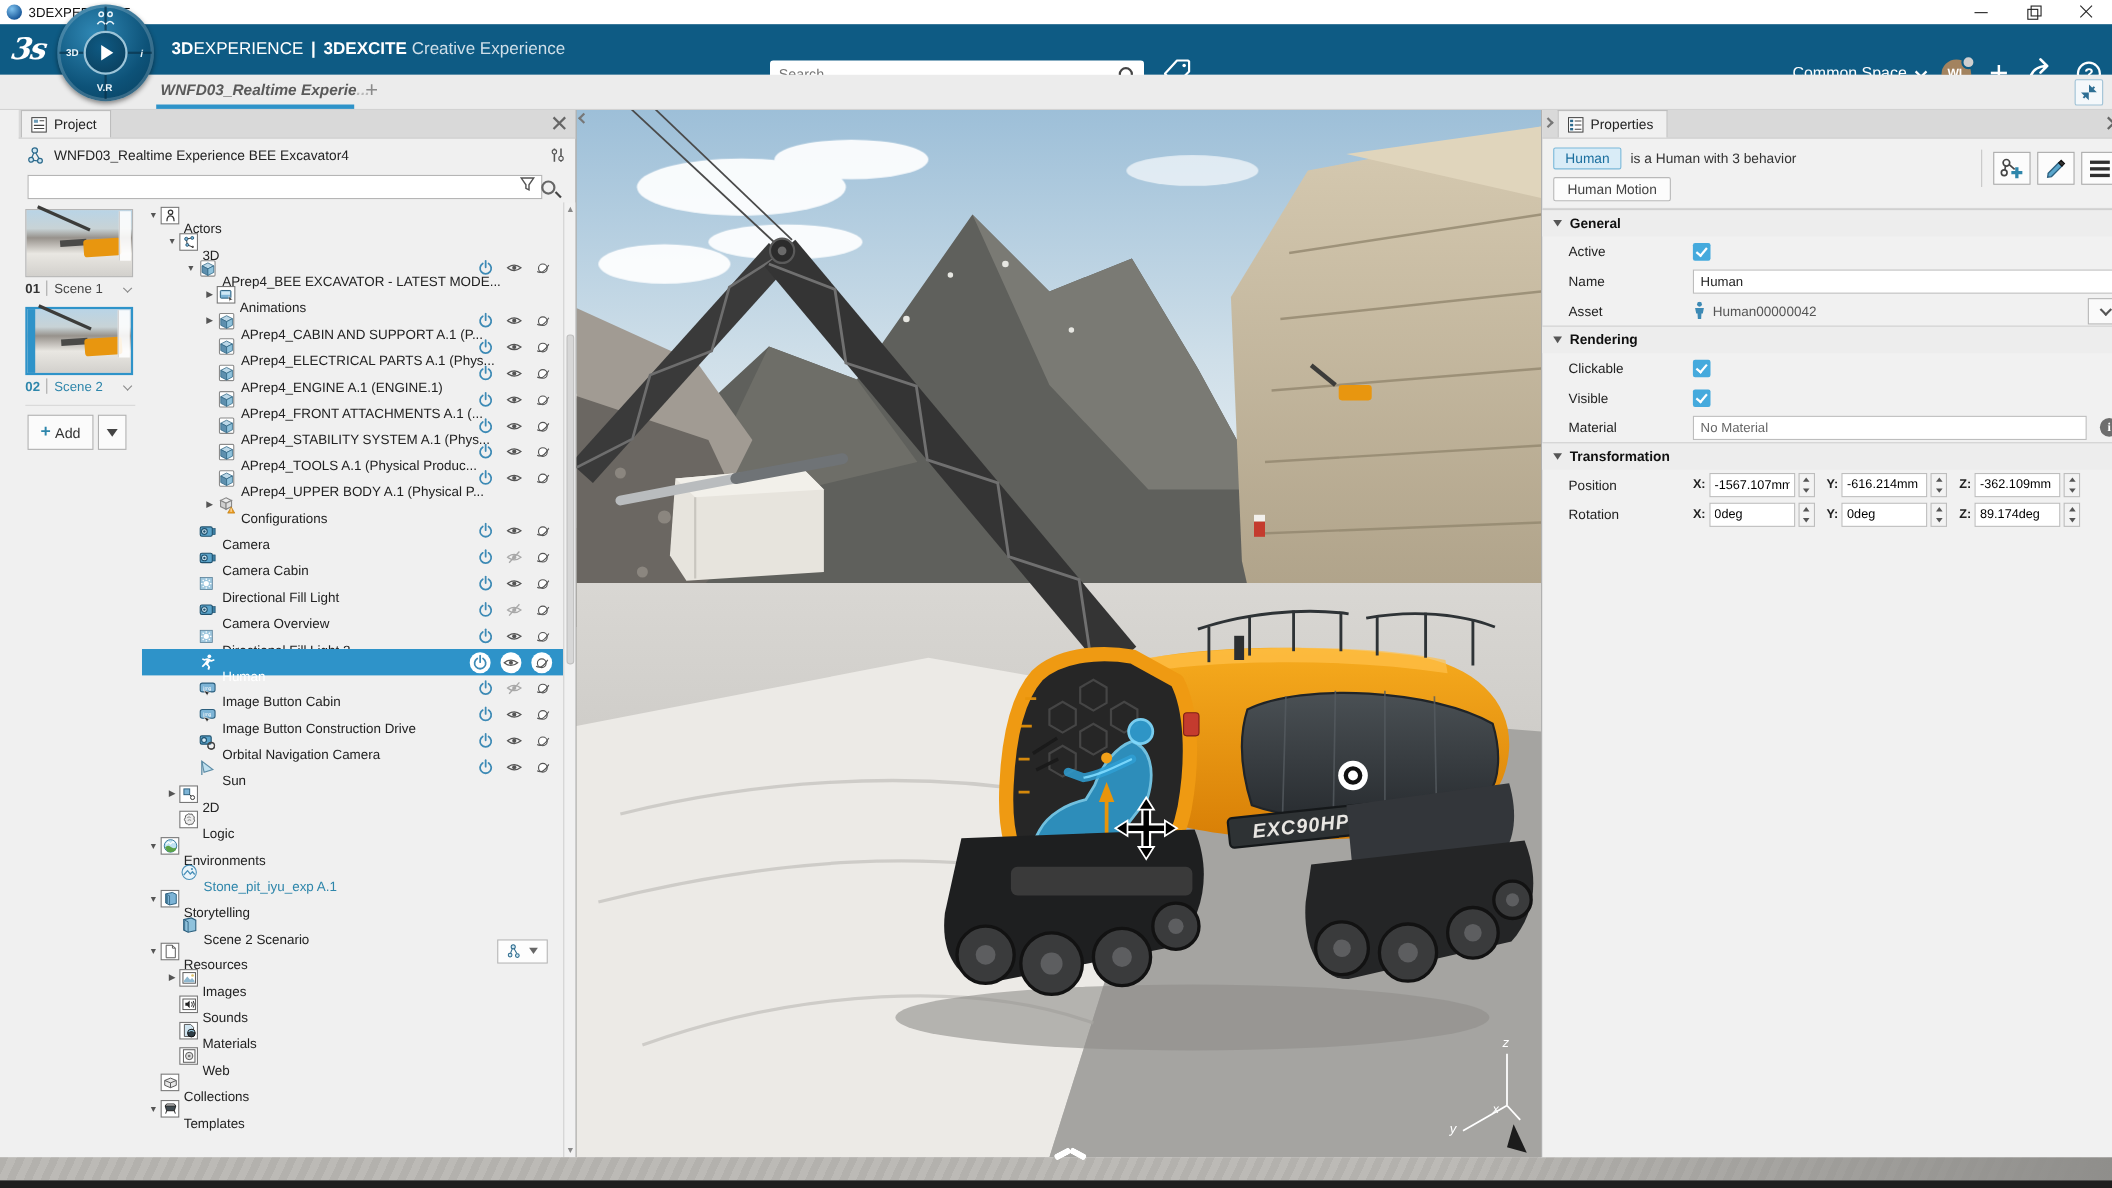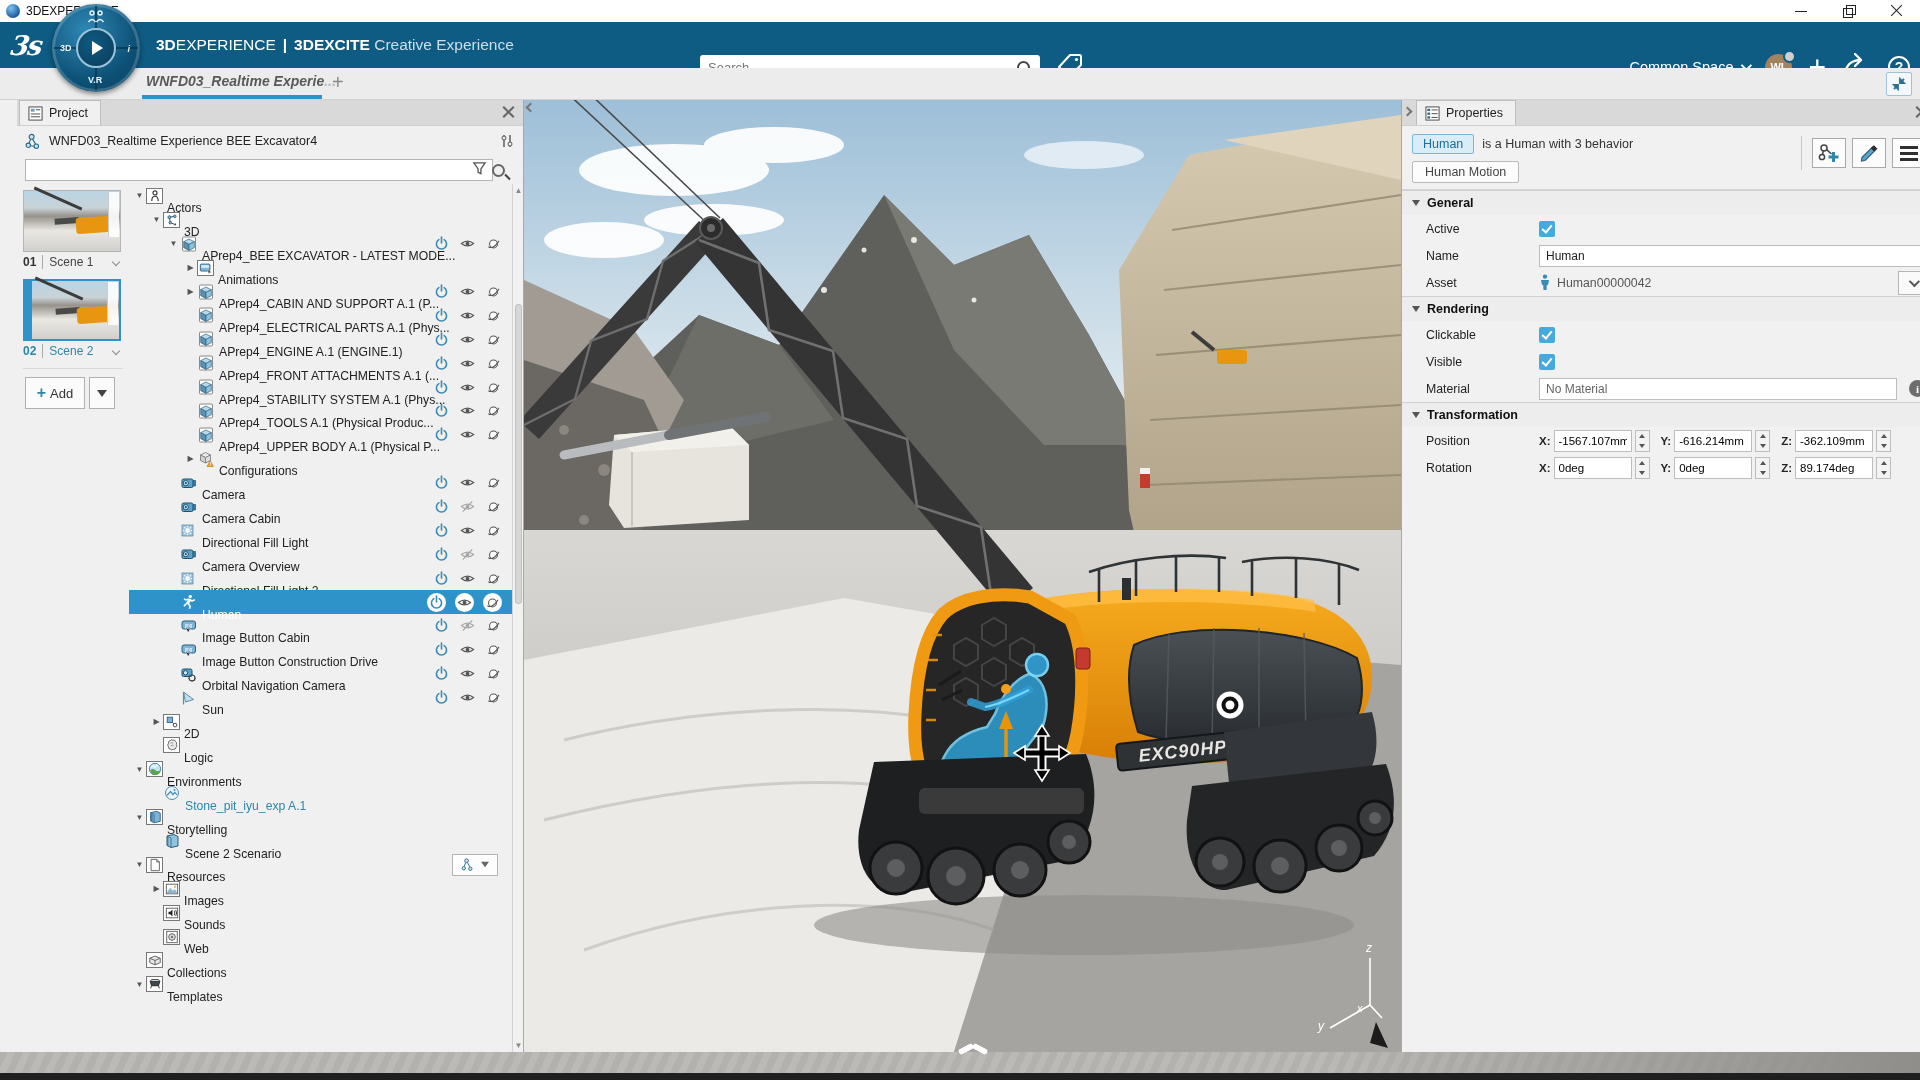--- a/index.html
+++ b/index.html
@@ -1080,20 +1080,31 @@
               <div class="trow" style="padding-left: 21px;">
                 <span class="arrow"></span>
                 <span class="ticon boxed">
                   <svg viewBox="0 0 16 16">
                     <rect x="1.5" y="2.5" width="13" height="11" fill="#fff" stroke="#555"></rect>
                     <path d="M4,6.5 h2 l2.5,-2.5 v8 l-2.5,-2.5 h-2 z" fill="#222"></path>
                     <path d="M10.5,5.5 q1.5,2.5 0,5 M12.2,4.5 q2.2,3.5 0,7" stroke="#222" fill="none"></path>
                   </svg>
                 </span>
                 <span class="tlabel">Sounds</span>
+              </div>
+              <div class="trow" style="padding-left: 21px;">
+                <span class="arrow"></span>
+                <span class="ticon boxed">
+                  <svg viewBox="0 0 16 16">
+                    <path d="M3,1.5 H9.5 L12.5,4.5 V14 H3 Z" fill="#cfe4f0" stroke="#555"></path>
+                    <circle cx="10.3" cy="10.5" r="4" fill="#2f3d45" stroke="#111"></circle>
+                    <path d="M7.4,9 a4,4 0 0 1 5.8,0" stroke="#9fd4ec" fill="none" stroke-width="1.2"></path>
+                  </svg>
+                </span>
+                <span class="tlabel">Materials</span>
               </div>
               <div class="trow" style="padding-left: 21px;">
                 <span class="arrow"></span>
                 <span class="ticon boxed">
                   <svg viewBox="0 0 16 16">
                     <rect x="2" y="1.5" width="12" height="13" fill="#fff" stroke="#555"></rect>
                     <circle cx="8" cy="8" r="3.8" fill="#dcdcdc" stroke="#555"></circle>
                     <circle cx="8" cy="8" r="1.4" fill="#777"></circle>
                   </svg>
                 </span>

